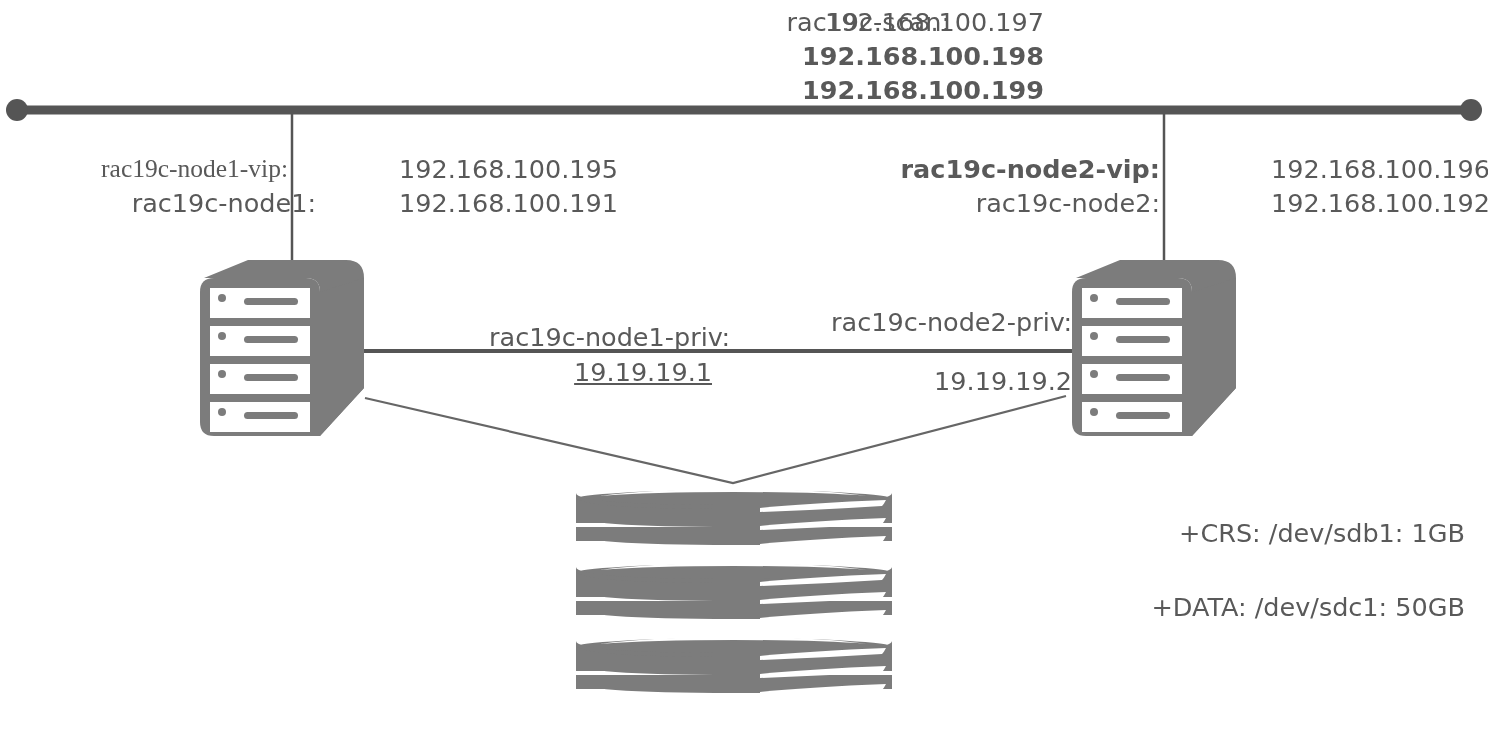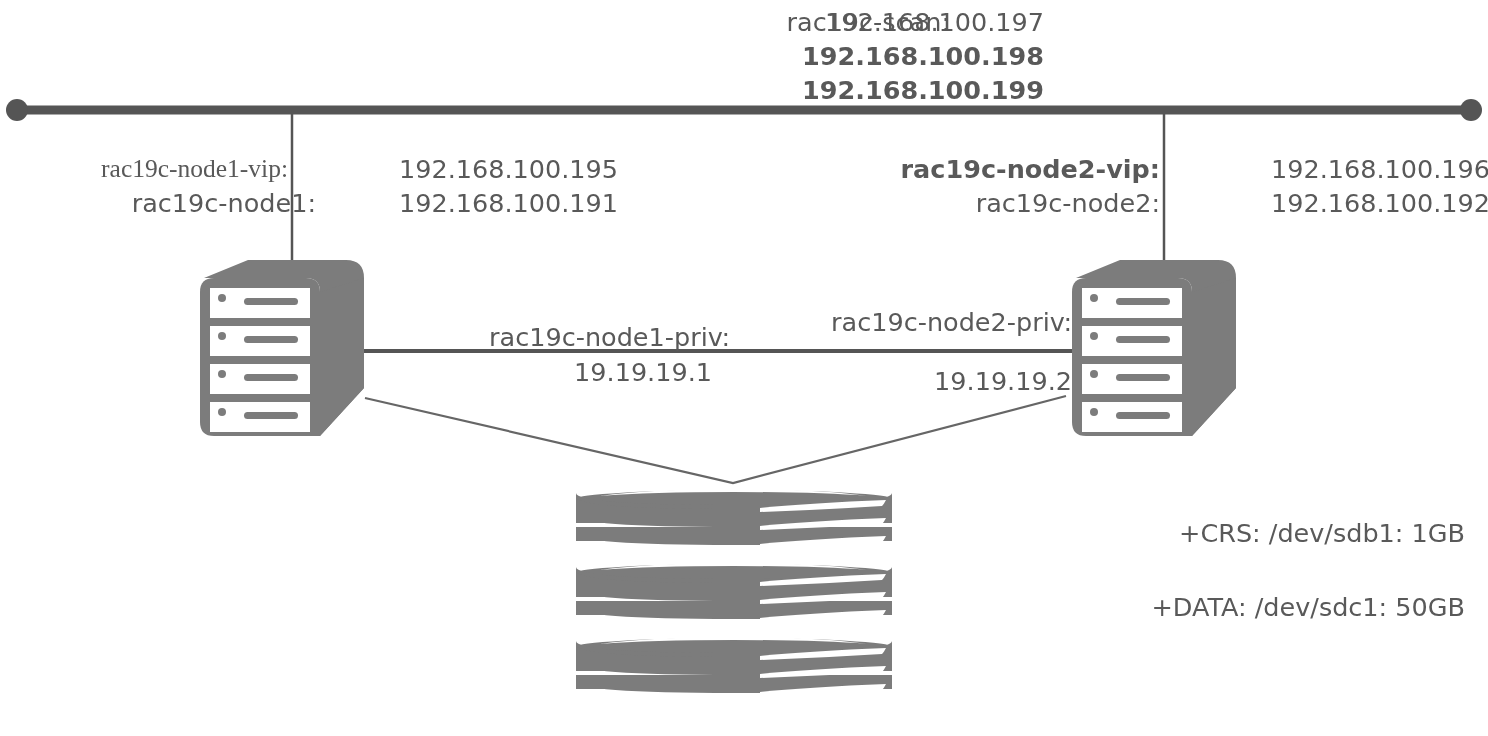--- a/index.html
+++ b/index.html
@@ -52,21 +52,21 @@
   #node1-ip        { left: 298px; top: 186px; width: 320px; }
 
   
   #node2-vip-name  { left: 872px;  top: 152px; width: 288px; font-weight: bold; }
   #node2-vip-ip    { left: 1170px; top: 152px; width: 320px; }
   #node2-name      { left: 872px;  top: 186px; width: 288px; }
   #node2-ip        { left: 1170px; top: 186px; width: 320px; }
 
   
   #priv1-name { left: 372px; top: 320px; width: 340px; margin-left: 18px; }
-  #priv1-ip   { left: 372px; top: 355px; width: 340px; }
+  #priv1-ip   { left: 372px; top: 355px; width: 340px; text-decoration: underline; }
   #priv2-name { left: 752px; top: 305px; width: 320px; }
   #priv2-ip   { left: 752px; top: 364px; width: 320px; }
 
   
   #disk-label-0 { left: 905px; top: 516px; width: 560px; }
   #disk-label-1 { left: 905px; top: 590px; width: 560px; }
   #disk-label-2 { left: 905px; top: 663px; width: 560px; }
 </style>
 </head>
 <body>

